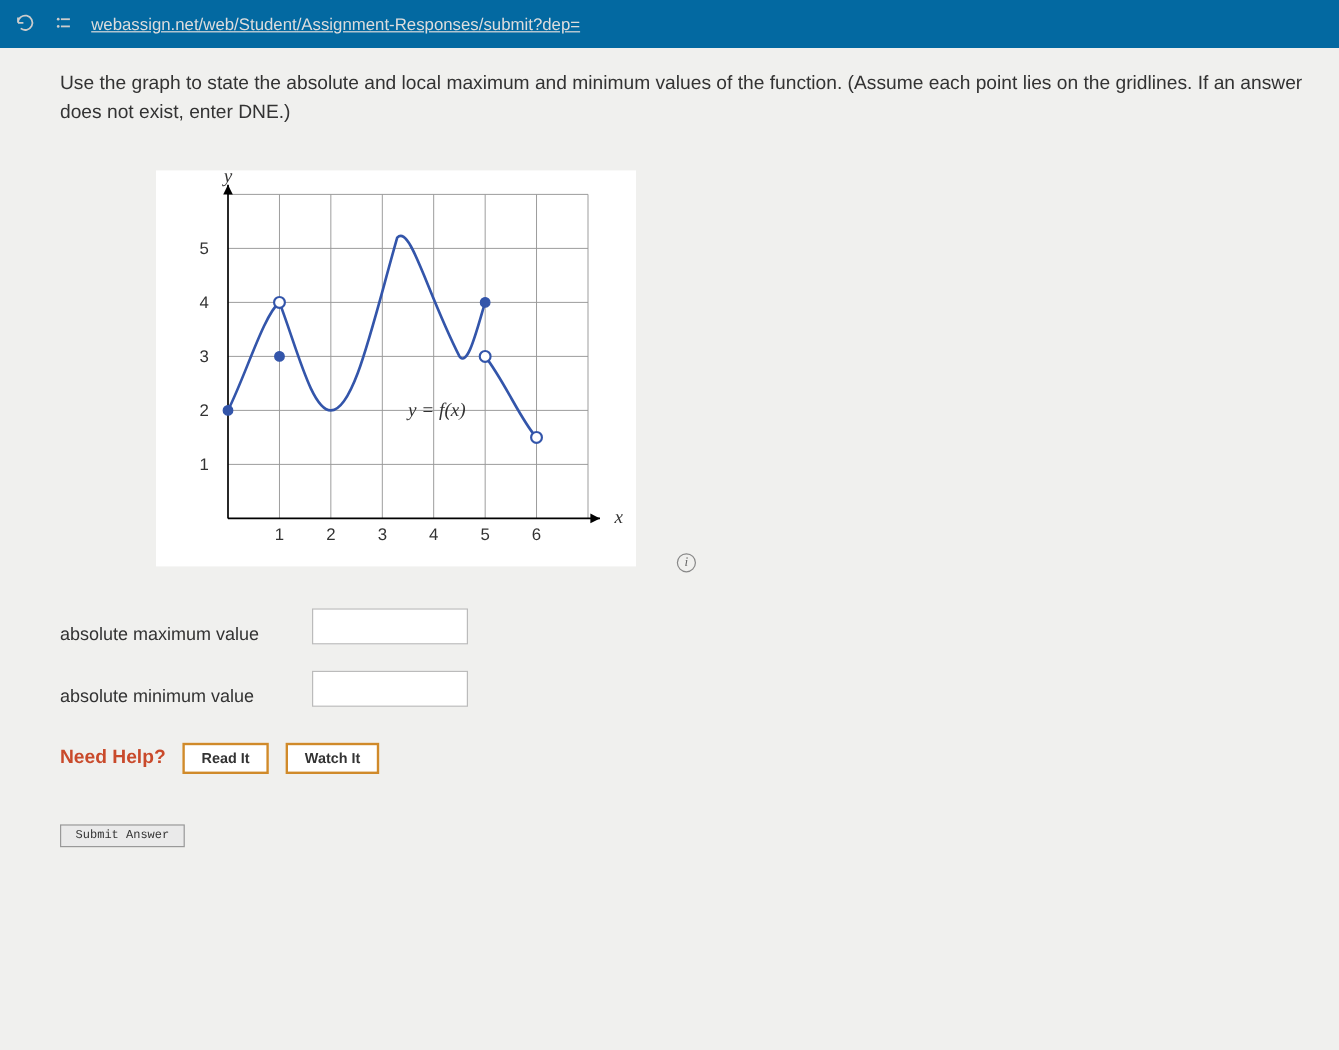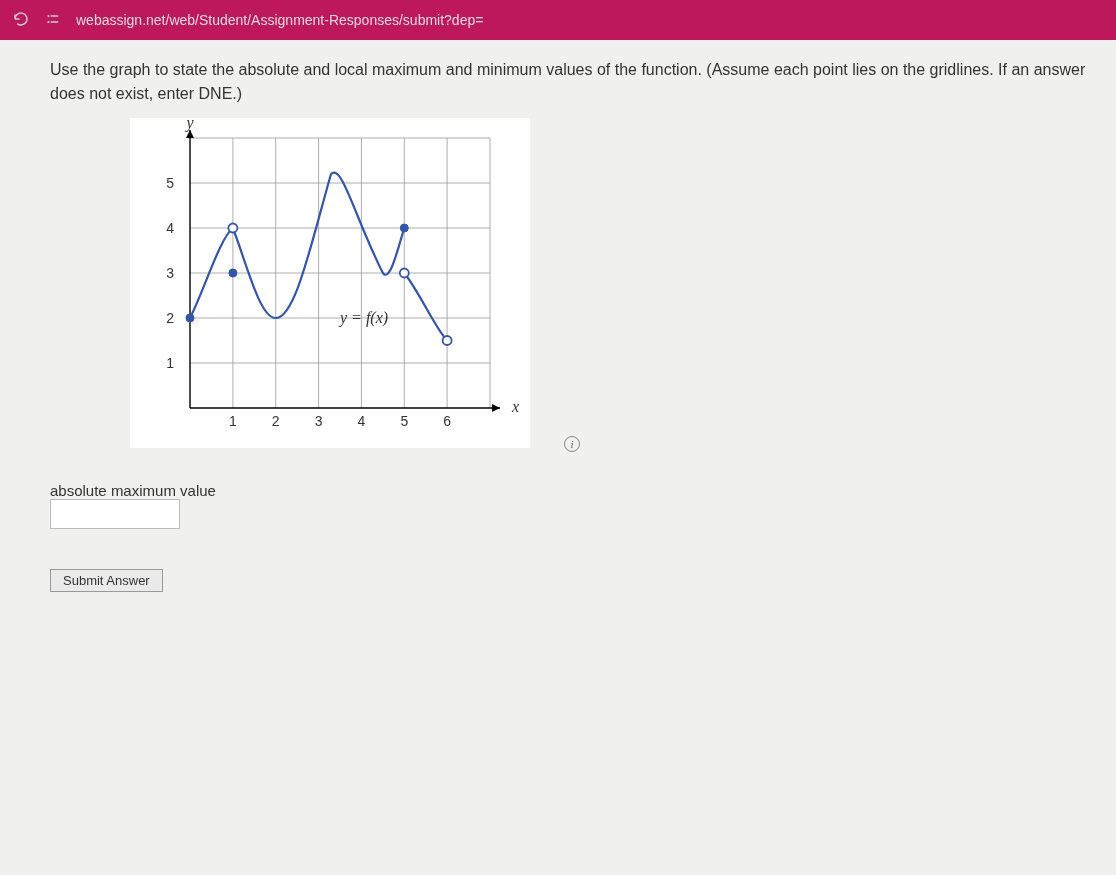--- a/index.html
+++ b/index.html
@@ -5,46 +5,47 @@
     * { box-sizing: border-box; margin: 0; padding: 0; }
     body {
       font-family: Arial, Helvetica, sans-serif;
       background: #f0f0ee;
       color: #333;
       width: 1116px;
       height: 875px;
       overflow: hidden;
     }
     .browser-bar {
-      background: #be185d;
+      background: #0369a1;
       color: #ddd;
       height: 40px;
       display: flex;
       align-items: center;
       padding: 0 12px;
       gap: 14px;
       font-size: 14px;
+      text-decoration: underline;
     }
     .reload-icon {
       width: 18px; height: 18px;
       fill: none; stroke: #ccc; stroke-width: 2;
     }
     .site-icon {
       width: 18px; height: 18px;
       fill: #ccc;
     }
     .url-text { color: #ddd; }
     .content {
       padding: 18px 30px 0 50px;
     }
     .question-text {
       font-size: 16px;
       line-height: 1.5;
       color: #333;
-      margin-bottom: 12px;
+      margin-bottom: 36px;
     }
     .graph-area {
       margin-left: 80px;
       margin-bottom: 30px;
       position: relative;
       width: 420px;
     }
     .info-icon {
       position: absolute;
       right: -30px;
@@ -55,23 +56,22 @@
       display: flex;
       align-items: center;
       justify-content: center;
       font-size: 11px;
       font-style: italic;
       font-family: Georgia, serif;
       color: #666;
     }
     .answer-row {
       display: flex;
-      align-items: flex-start;
+      align-items: flex-end;
       margin-bottom: 22px;
-      flex-direction: column;
     }
     .answer-label {
       width: 210px;
       font-size: 15px;
       color: #333;
     }
     .answer-input {
       width: 130px;
       height: 30px;
       border: 1px solid #bbb;
@@ -99,23 +99,24 @@
       padding: 4px 14px;
       cursor: pointer;
     }
     .submit-row {
       margin-top: 40px;
     }
     .submit-btn {
       background: #eaeaea;
       border: 1px solid #999;
       color: #333;
-      font-size: 13px;
+      font-size: 10px;
       padding: 3px 12px;
       cursor: pointer;
+      font-family: Liberation Mono, monospace;
     }
     
     .chart-svg {
       background: #fff;
     }
     .grid-line { stroke: #999; stroke-width: 0.8; }
     .axis-line { stroke: #000; stroke-width: 1.4; }
     .curve { stroke: #3355aa; stroke-width: 2.2; fill: none; }
     .pt-solid { fill: #3355aa; stroke: #3355aa; }
     .pt-open { fill: #fff; stroke: #3355aa; stroke-width: 1.8; }
@@ -204,19 +205,28 @@
 
       <text class="func-label" x="210" y="205">y = f(x)</text>
     </svg>
     <div class="info-icon">i</div>
   </div>
 
   <div class="answer-row">
     <div class="answer-label">absolute maximum value</div>
     <input class="answer-input" type="text" value="" style="">
   </div>
-
+  <div class="answer-row">
+    <div class="answer-label">absolute minimum value</div>
+    <input class="answer-input" type="text" value="" style="">
+  </div>
+
+  <div class="help-row">
+    <span class="help-label">Need Help?</span>
+    <button class="help-btn">Read It</button>
+    <button class="help-btn">Watch It</button>
+  </div>
 
   <div class="submit-row">
     <button class="submit-btn">Submit Answer</button>
   </div>
 
 </div>
 
 </body></html>

